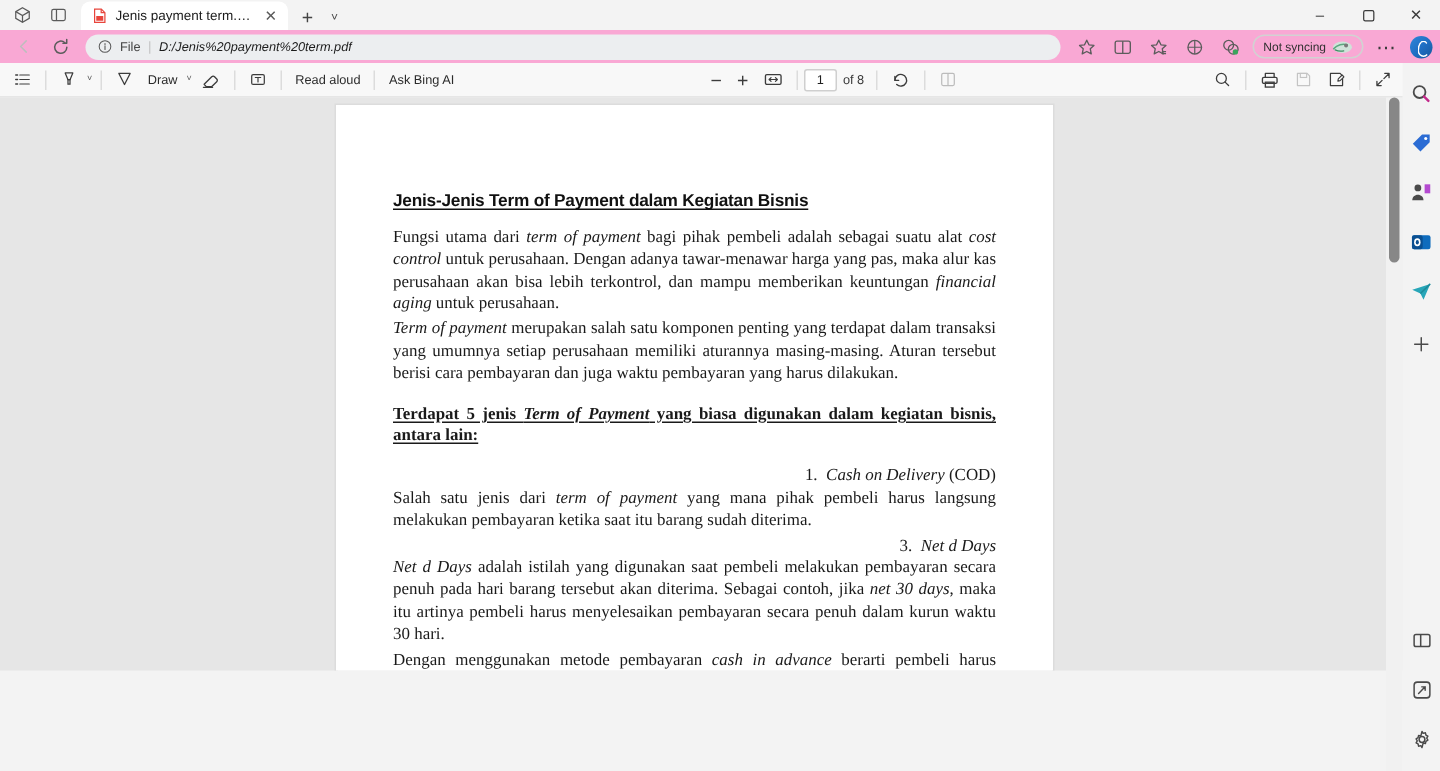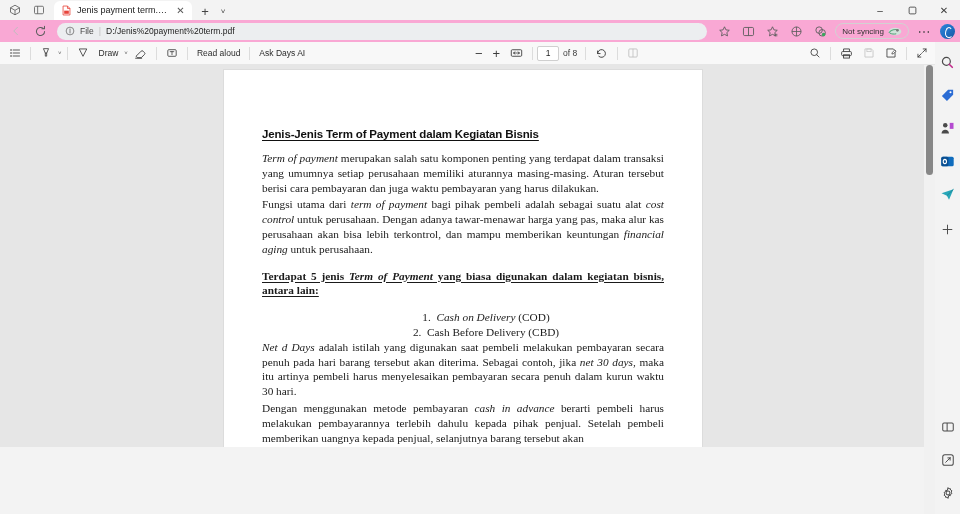--- a/index.html
+++ b/index.html
@@ -52,21 +52,21 @@
     justify-content: center; color: #5c5c5c;
   }
   .nav-ico.disabled { color: #bdbdbd; }
   .omnibox {
     flex: 1; height: 17px; background: #eceef0; border-radius: 9px;
     display: flex; align-items: center; padding: 0 8px; gap: 5px; margin: 0 4px;
   }
   .omni-info { width: 10px; height: 10px; flex: 0 0 10px; color: #5a5a5a; }
   .omni-scheme { font-size: 8.5px; color: #444; }
   .omni-sep { color: #c3c3c3; font-size: 9px; }
-  .omni-url { font-size: 8.5px; color: #1c1c1c; white-space: nowrap; overflow: hidden; }
+  .omni-url { font-size: 8.5px; color: #1c1c1c; white-space: nowrap; overflow: hidden; font-style: italic; }
   .sync-pill {
     display: flex; align-items: center; gap: 4px; height: 16px;
     border: 1px solid #d2d2d2; border-radius: 9px; padding: 0 6px; margin: 0 2px;
   }
   .sync-text { font-size: 8px; color: #313131; white-space: nowrap; }
   .copilot-dot {
     width: 15px; height: 15px; border-radius: 50%;
     background: linear-gradient(135deg,#2f86d9 0%,#1f6fc4 50%,#17589e 100%);
     margin-left: 3px; position: relative;
   }
@@ -116,21 +116,21 @@
   .doc p {
     font-family: "Liberation Serif", serif;
     font-size: 11.3px; line-height: 1.31; color: #1a1a1a;
     text-align: justify; margin-bottom: 2px;
   }
   .doc p.sub {
     font-weight: bold; text-decoration: underline; text-underline-offset: 2px;
     margin-top: 12px; margin-bottom: 12px;
   }
   .doc p.listitem {
-    text-align: center; text-indent: 46px; margin-bottom: 0px;
+    text-align: right; text-indent: 46px; margin-bottom: 0px;
   }
   .doc i { font-style: italic; }
 
   
   .scrollbar {
     position: absolute; top: 65px; right: 25px; width: 11px; height: 449px;
     background: #f1f1f1;
   }
   .scroll-thumb {
     position: absolute; top: 0px; left: 2px; width: 7px; height: 110px;
@@ -304,21 +304,21 @@
           <rect x="2.4" y="3.6" width="11.2" height="8.8" rx="1.3" fill="none" stroke="#3c3c3c" stroke-width="1.1"></rect>
           <path d="M5.6 6.2h4.8M8 6.2v4" stroke="#3c3c3c" stroke-width="1.05" stroke-linecap="round"></path>
         </svg>
     </div>
     <div class="pb-div"></div>
     <div class="pb-item">
       <span class="pb-label">Read aloud</span>
     </div>
     <div class="pb-div"></div>
     <div class="pb-item">
-      <span class="pb-label">Ask Days AI</span>
+      <span class="pb-label">Ask Bing AI</span>
     </div>
 
     <div class="pb-spacer"></div>
 
     <div class="pb-item" style="font-size:13px;color:#3c3c3c;">−</div>
     <div class="pb-item" style="font-size:13px;color:#3c3c3c;">+</div>
     <div class="pb-item">
       <svg width="13" height="12" viewBox="0 0 16 14">
           <rect x="1.6" y="3" width="12.8" height="8" rx="1.2" fill="none" stroke="#3c3c3c" stroke-width="1.1"></rect>
           <path d="M4.6 7h6.8M4.6 7l1.6-1.5M4.6 7l1.6 1.5M11.4 7L9.8 5.5M11.4 7L9.8 8.5" stroke="#3c3c3c" stroke-width="1" stroke-linecap="round" stroke-linejoin="round"></path>
@@ -382,30 +382,31 @@
           <path d="M8 1.8l.9 1.5 1.7-.4.4 1.7 1.5.9-.9 1.5.9 1.5-1.5.9-.4 1.7-1.7-.4L8 14.2l-.9-1.5-1.7.4-.4-1.7-1.5-.9.9-1.5-.9-1.5 1.5-.9.4-1.7 1.7.4z" fill="none" stroke="#3c3c3c" stroke-width="1.05" stroke-linejoin="round"></path>
         </svg>
     </div>
   </div>
 
   <div class="viewer">
     <div class="page">
       <div class="doc">
         <h1>Jenis-Jenis Term of Payment dalam Kegiatan Bisnis</h1>
 
+        <p><span>Fungsi utama dari </span><i>term of payment</i><span> bagi pihak pembeli adalah sebagai suatu alat </span><i>cost control</i><span> untuk perusahaan. Dengan adanya tawar-menawar harga yang pas, maka alur kas perusahaan akan bisa lebih terkontrol, dan mampu memberikan keuntungan </span><i>financial aging</i><span> untuk perusahaan.</span></p>
+
         <p><i>Term of payment</i><span> merupakan salah satu komponen penting yang terdapat dalam transaksi yang umumnya setiap perusahaan memiliki aturannya masing-masing. Aturan tersebut berisi cara pembayaran dan juga waktu pembayaran yang harus dilakukan.</span></p>
 
-        <p><span>Fungsi utama dari </span><i>term of payment</i><span> bagi pihak pembeli adalah sebagai suatu alat </span><i>cost control</i><span> untuk perusahaan. Dengan adanya tawar-menawar harga yang pas, maka alur kas perusahaan akan bisa lebih terkontrol, dan mampu memberikan keuntungan </span><i>financial aging</i><span> untuk perusahaan.</span></p>
-
         <p class="sub"><span>Terdapat 5 jenis </span><i>Term of Payment</i><span> yang biasa digunakan dalam kegiatan bisnis, antara lain:</span></p>
 
         <p class="listitem"><span>1.</span>&nbsp; <i>Cash on Delivery</i><span> (COD)</span></p>
-
-        <p class="listitem"><span>2.</span>&nbsp; <span>Cash Before Delivery (CBD)</span></p>
-
+        <p><span>Salah satu jenis dari </span><i>term of payment</i><span> yang mana pihak pembeli harus langsung melakukan pembayaran ketika saat itu barang sudah diterima.</span></p>
+
+
+        <p class="listitem"><span>3.</span>&nbsp; <i>Net d Days</i></p>
         <p><i>Net d Days</i><span> adalah istilah yang digunakan saat pembeli melakukan pembayaran secara penuh pada hari barang tersebut akan diterima. Sebagai contoh, jika </span><i>net 30 days</i><span>, maka itu artinya pembeli harus menyelesaikan pembayaran secara penuh dalam kurun waktu 30 hari.</span></p>
 
         <p><span>Dengan menggunakan metode pembayaran </span><i>cash in advance</i><span> berarti pembeli harus melakukan pembayarannya terlebih dahulu kepada pihak penjual. Setelah pembeli memberikan uangnya kepada penjual, selanjutnya barang tersebut akan</span></p>
       </div>
     </div>
   </div>
 
   <div class="scrollbar">
     <div class="scroll-thumb"></div>
   </div>

